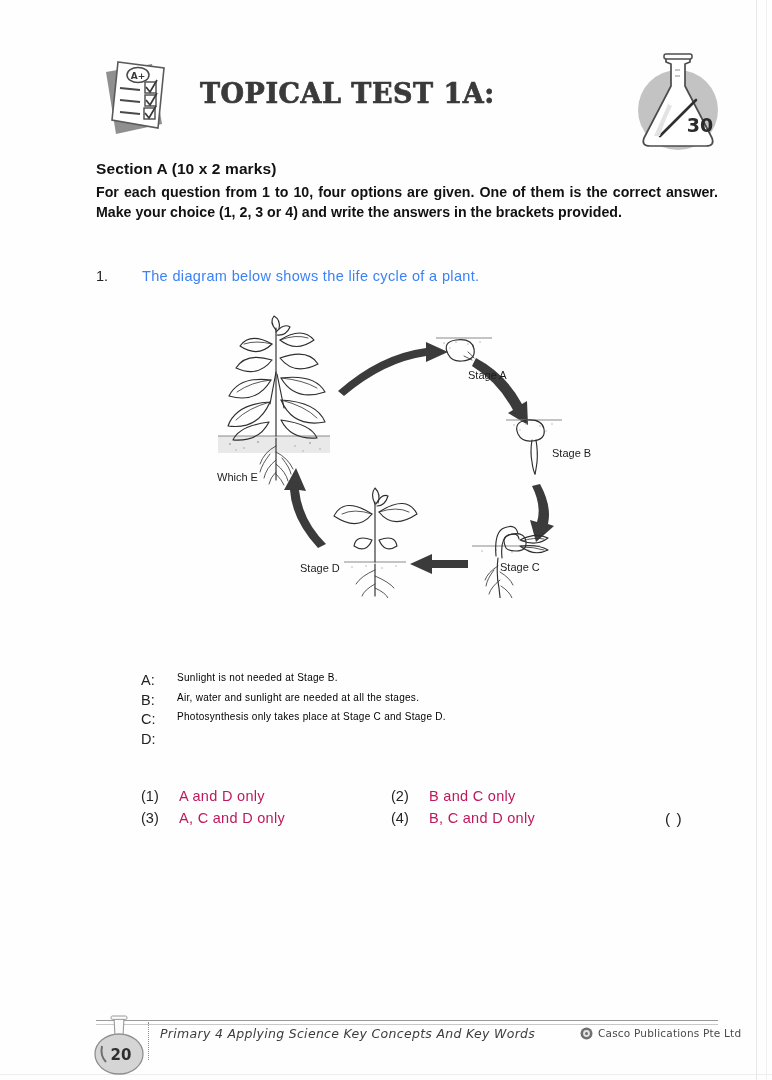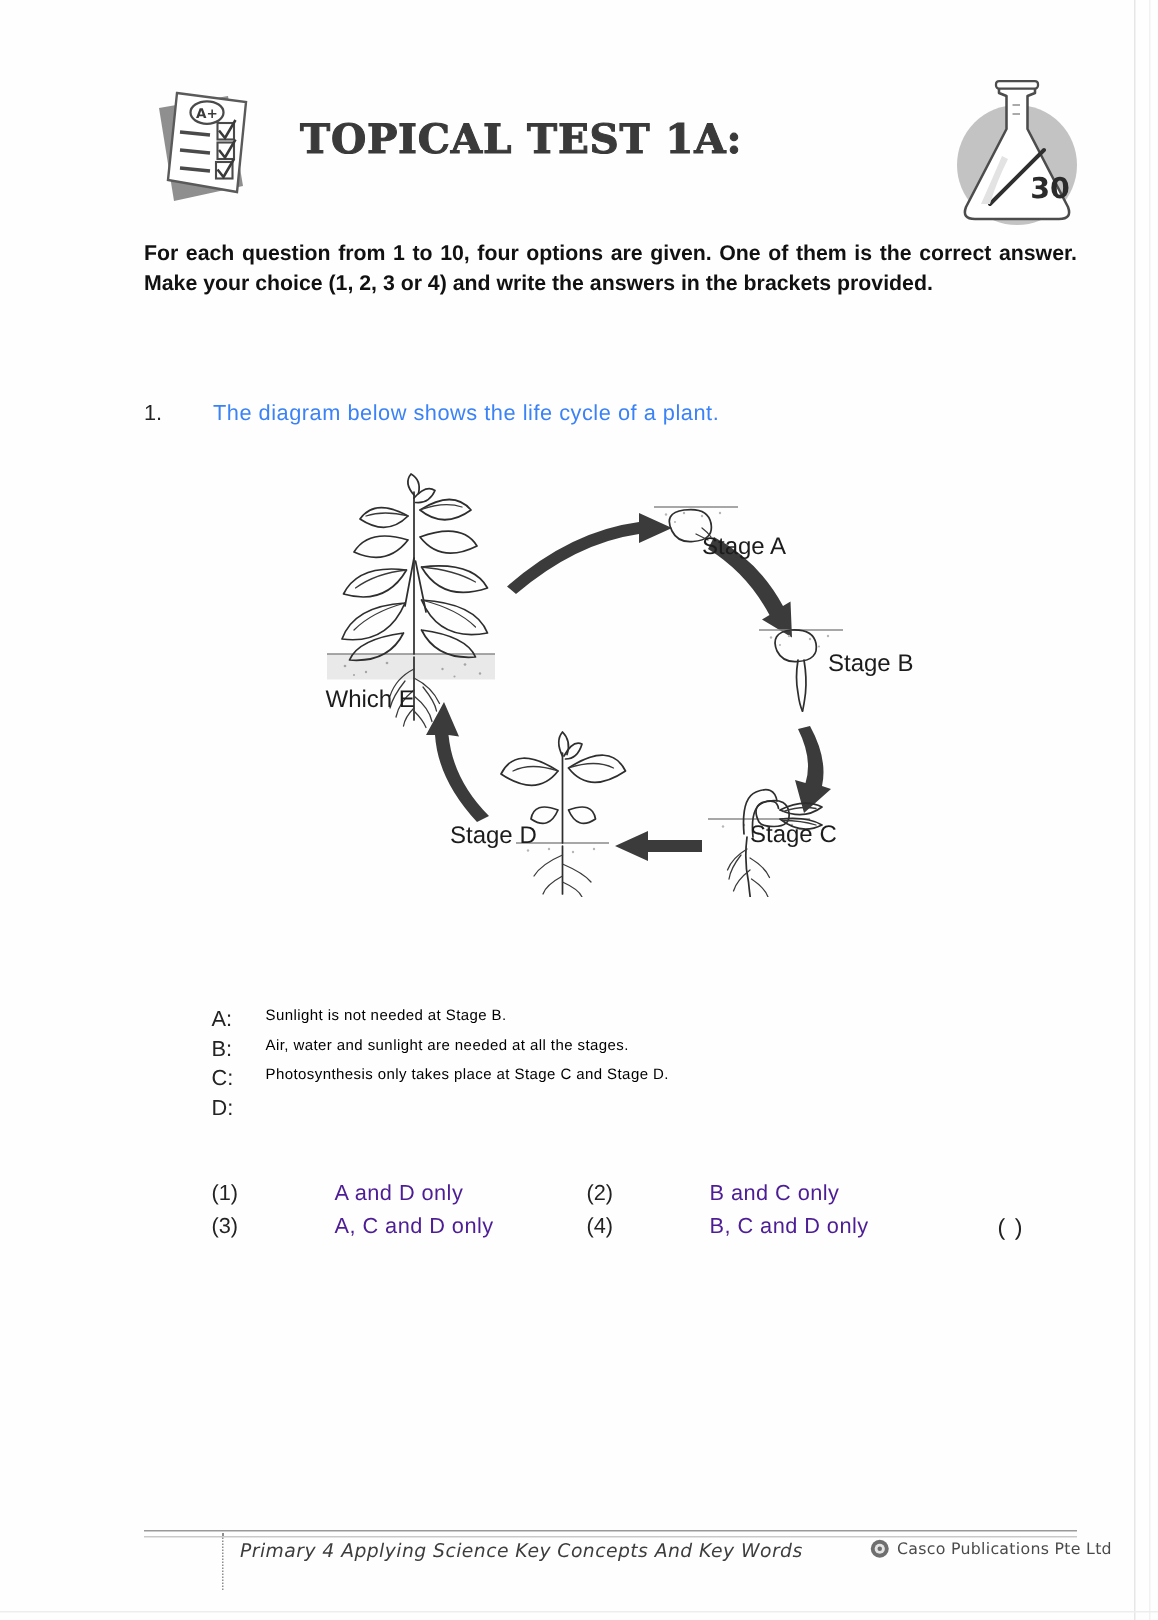--- a/index.html
+++ b/index.html
@@ -139,24 +139,25 @@
     width: 430px;
     height: 290px;
   }
   .diagram svg {
     display: block;
     width: 430px;
     height: 290px;
   }
   .stage-label {
     position: absolute;
-    font-size: 16px;
+    font-size: 11px;
     font-family: "Liberation Sans", sans-serif;
     color: #1c1c1c;
     white-space: nowrap;
+    margin-top: 13px;
   }
   .lbl-a { left: 268px; top: 48px; }
   .lbl-b { left: 352px; top: 126px; }
   .lbl-c { left: 300px; top: 240px; }
   .lbl-d { left: 100px; top: 241px; }
   .lbl-e { left: 17px; top: 150px; }
 
   
   .subq {
     position: absolute;
@@ -214,23 +215,22 @@
   .opt-left { width: 250px; flex: none; }
   .opt-right { width: 250px; flex: none; }
   .opt-num {
     width: 38px;
     flex: none;
     font-size: 14.5px;
     color: #232323;
   }
   .opt-text {
     font-size: 14.5px;
-    color: #4c1d95;
+    color: #be185d;
     letter-spacing: 0.3px;
-    margin-left: 44px;
   }
   .answer-bracket {
     position: absolute;
     left: 524px;
     top: 0;
     font-size: 15.5px;
     color: #232323;
     letter-spacing: 1px;
   }
 
@@ -350,20 +350,21 @@
 
         <line x1="40" y1="88" x2="76" y2="52" stroke="#2f2f2f" stroke-width="2.6" stroke-linecap="round"></line>
 
         <path d="M34 88 Q42 70 48 56 L52 58 Q44 74 40 88 Z" fill="#e3e3e3"></path>
         <text x="80" y="84" font-family="DejaVu Sans, sans-serif" font-size="19" font-weight="bold" fill="#2b2b2b" text-anchor="middle">30</text>
       </svg>
     </div>
   </div>
 
   <div class="section-block">
+    <p class="section-heading">Section A (10 x 2 marks)</p>
     <p class="section-instructions">For each question from 1 to 10, four options are given. One of them is the correct answer. Make your choice (1, 2, 3 or 4) and write the answers in the brackets provided.</p>
   </div>
 
   <div class="question">
     <div class="q-row">
       <span class="q-number">1.</span>
       <span class="q-text">The diagram below shows the life cycle of a plant.</span>
     </div>
   </div>
 
@@ -588,20 +589,31 @@
       </div>
       <span class="answer-bracket">(          )</span>
     </div>
   </div>
 
   <div class="footer">
     <div class="footer-rule"></div>
     <div class="footer-rule2"></div>
     <div class="footer-divider"></div>
 
+    <div class="page-flask">
+      <svg viewBox="0 0 62 64" xmlns="http://www.w3.org/2000/svg">
+
+        <path d="M26 4 L36 4 L35 22 L27 22 Z" fill="#fbfbfb" stroke="#9a9a9a" stroke-width="1.1"></path>
+        <rect x="23" y="2" width="16" height="3.4" rx="1.5" fill="#fbfbfb" stroke="#9a9a9a" stroke-width="1"></rect>
+
+        <ellipse cx="31" cy="40" rx="24" ry="20" fill="#d5d5d5" stroke="#8f8f8f" stroke-width="1.3"></ellipse>
+        <path d="M14 32 q-2 10 4 16" fill="none" stroke="#6f6f6f" stroke-width="2"></path>
+        <text x="33" y="46" font-family="DejaVu Sans, sans-serif" font-size="15" font-weight="bold" fill="#2f2f2f" text-anchor="middle">20</text>
+      </svg>
+    </div>
 
     <div class="casco-mark">
       <svg viewBox="0 0 13 13" xmlns="http://www.w3.org/2000/svg">
         <circle cx="6.5" cy="6.5" r="6" fill="#6f6f6f"></circle>
         <circle cx="6.5" cy="6.5" r="3.4" fill="#e4e4e4"></circle>
         <circle cx="6.5" cy="6.5" r="1.5" fill="#6f6f6f"></circle>
       </svg>
     </div>
 
     <div class="footer-title">Primary 4 Applying Science Key Concepts And Key Words</div>

